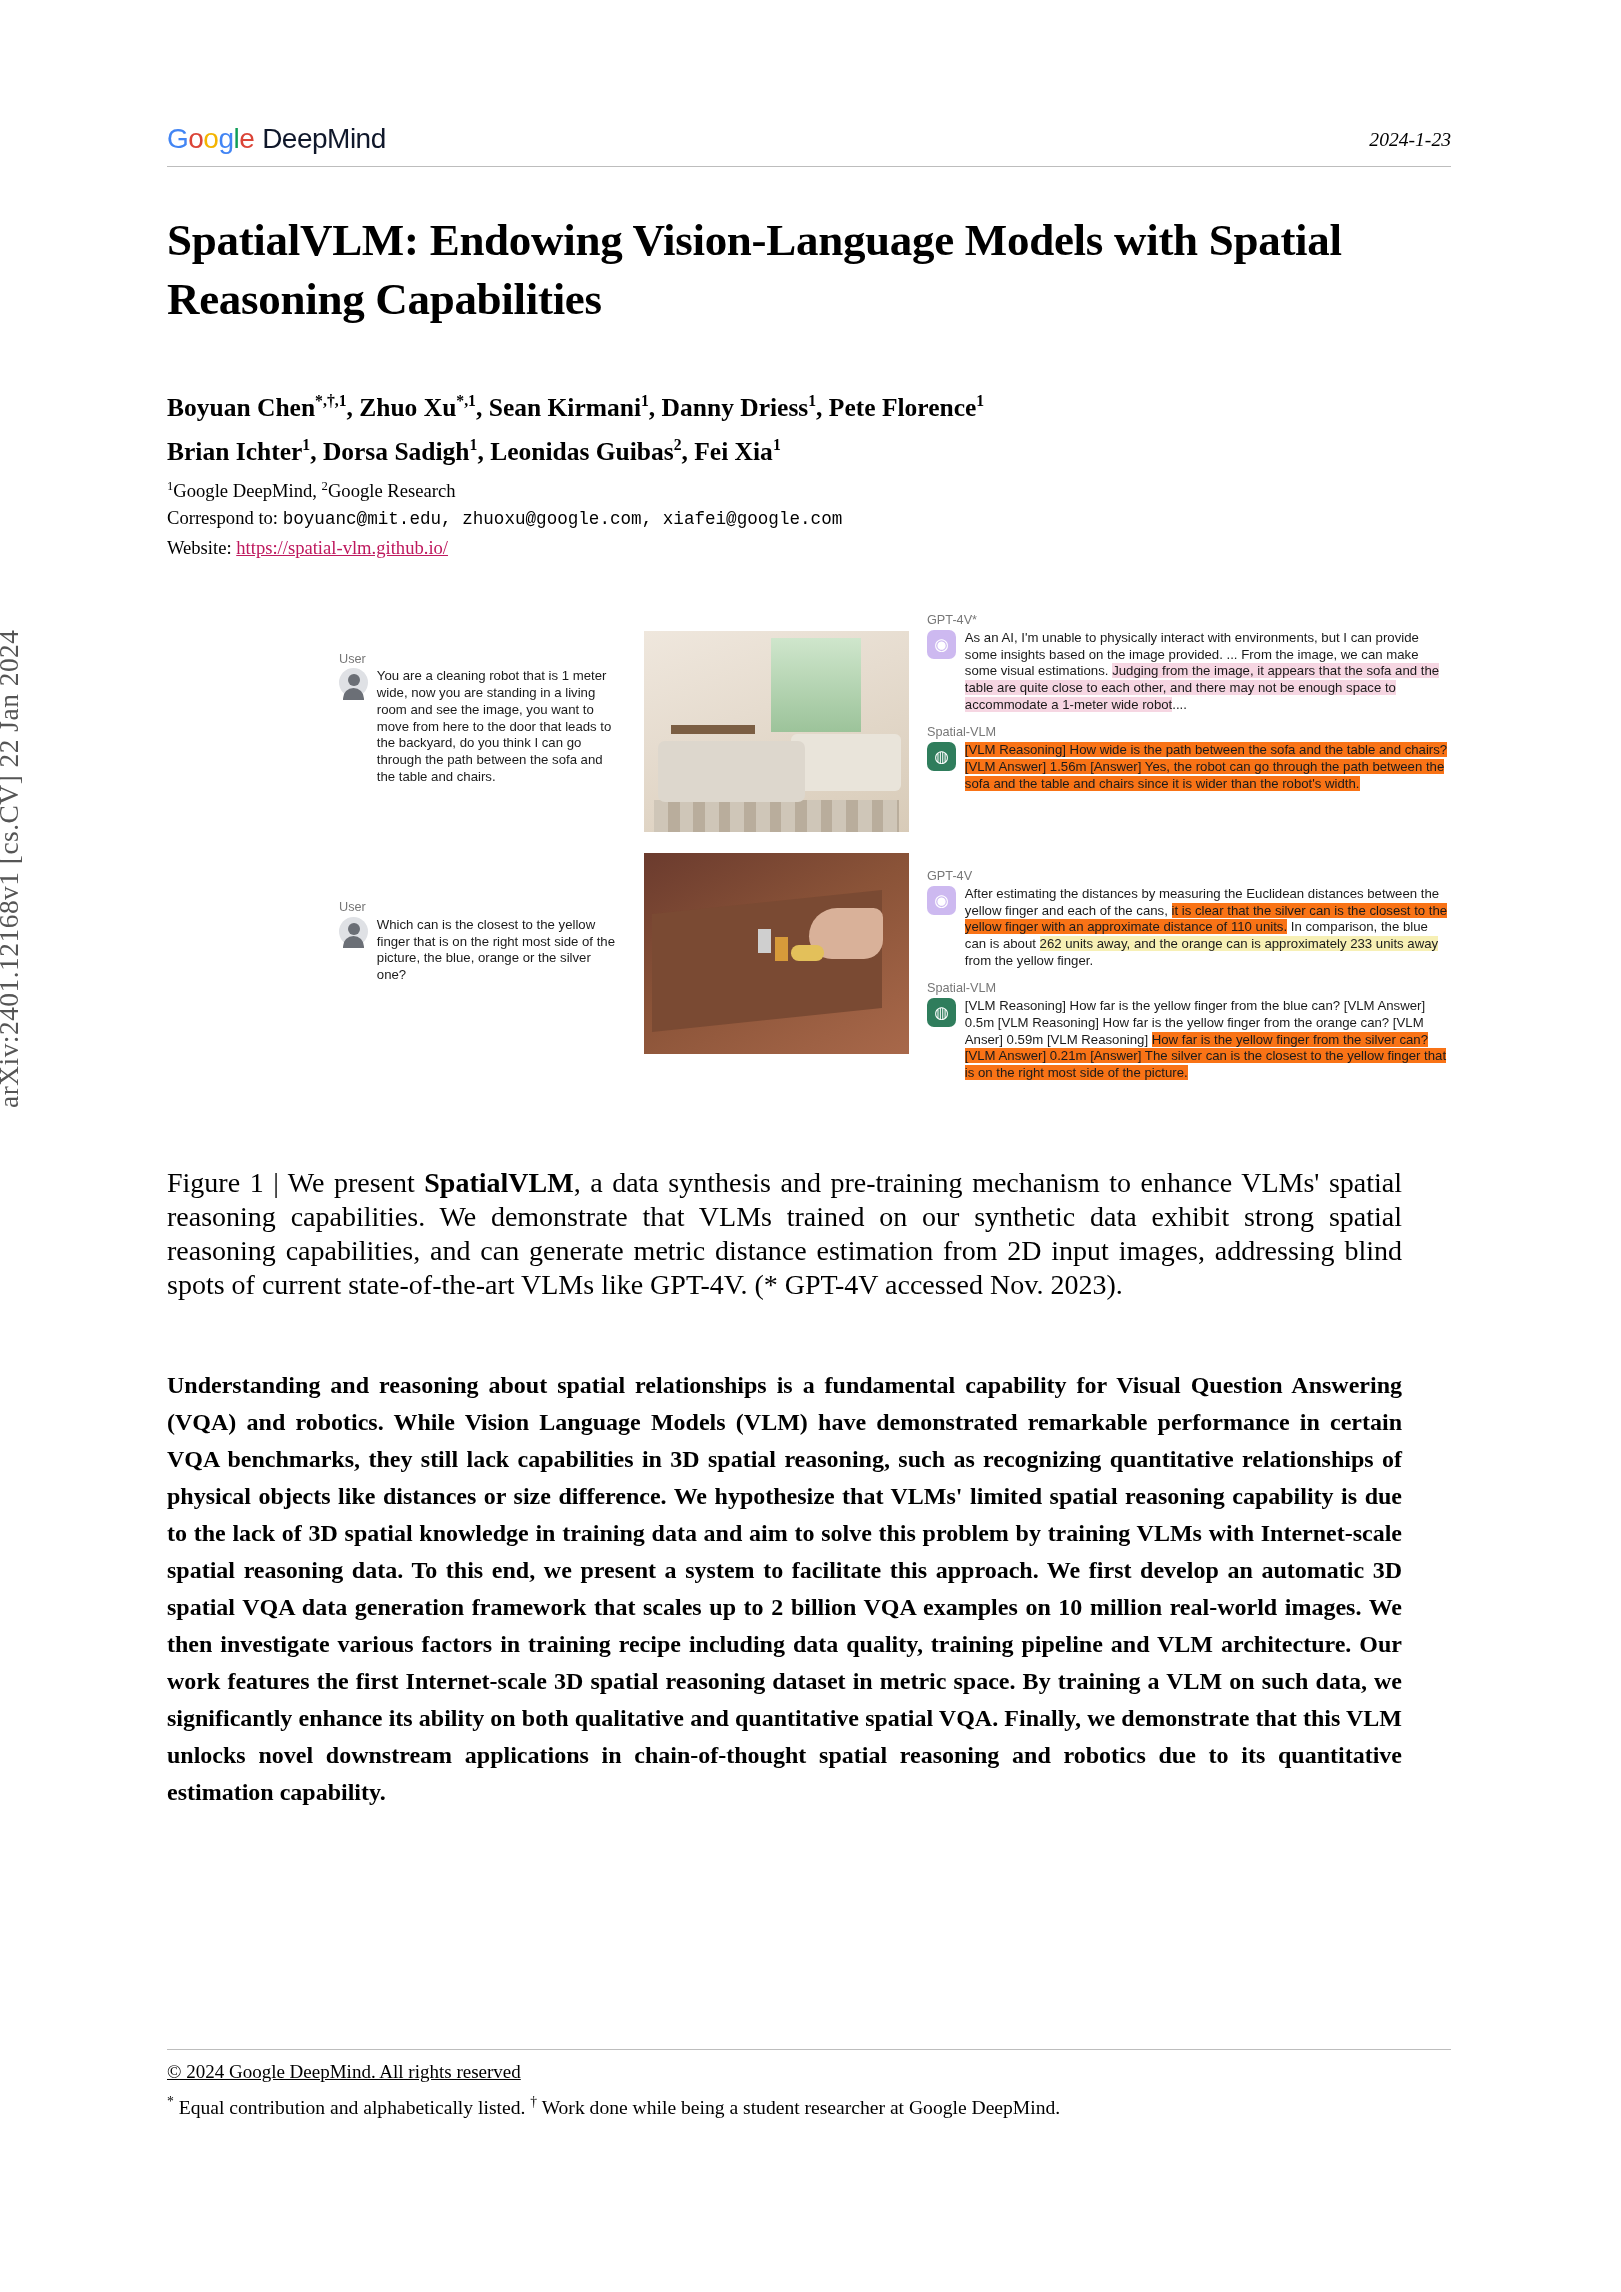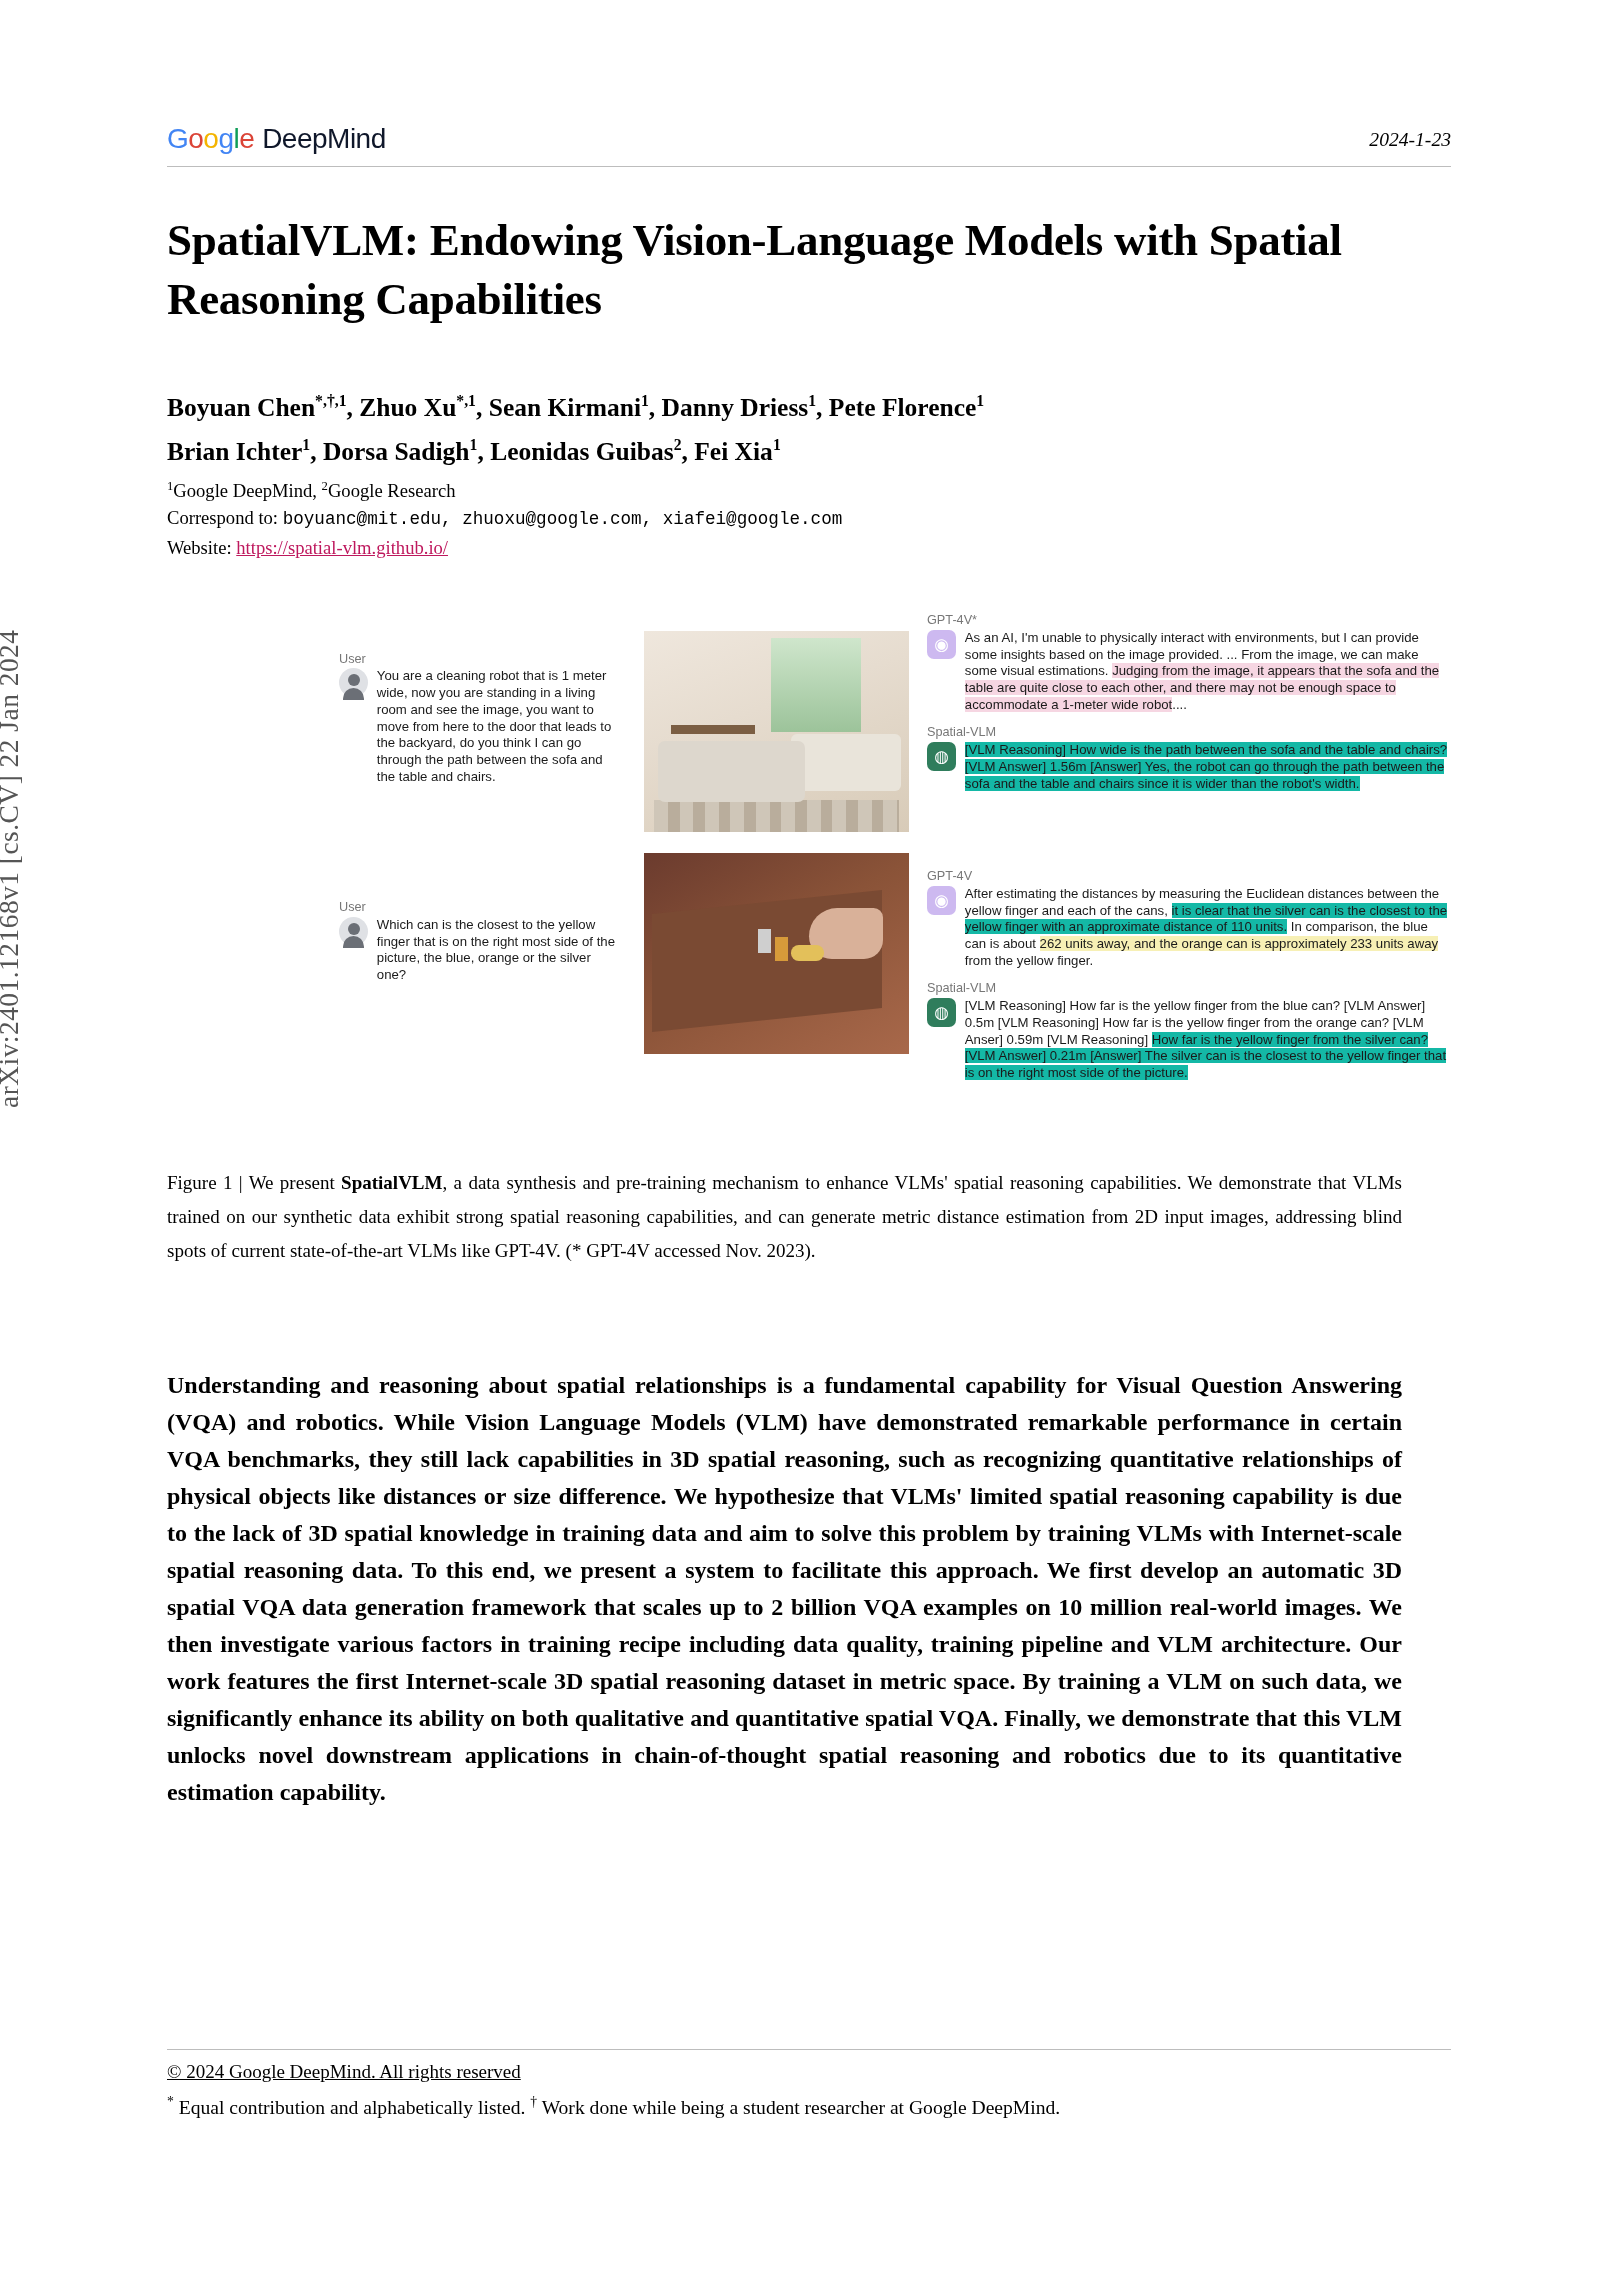--- a/index.html
+++ b/index.html
@@ -46,21 +46,21 @@
 
   .spk{font-family:"Liberation Sans",sans-serif;font-size:12.7px;color:#777;margin-bottom:2.9px;}
   .bubble{font-family:"Liberation Sans",sans-serif;font-size:13.2px;line-height:16.7px;color:#1a1a1a;}
   .user-row{display:flex;gap:8.8px;align-items:flex-start;}
   .avatar{width:29px;height:29px;border-radius:50%;background:#dfe1e5;flex:none;position:relative;}
   .avatar:before{content:"";position:absolute;left:8.8px;top:5.9px;width:11.8px;height:11.8px;border-radius:50%;background:#6b6f76;}
   .avatar:after{content:"";position:absolute;left:3.9px;top:19.6px;width:21.6px;height:11.8px;border-radius:10.8px 10.8px 0 0;background:#6b6f76;}
   .bot-ic{width:29px;height:29px;border-radius:6.9px;flex:none;display:flex;align-items:center;justify-content:center;font-size:16.7px;color:#fff;}
   .bot-gpt{background:#cdb9f0;}
   .bot-svlm{background:#2f7d5c;}
-  .hl-green{background:#14b8a6;margin-top:23px;}
+  .hl-green{background:#f97316;margin-top:23px;}
   .hl-yellow{background:#f7f0b5;}
   .hl-pink{background:#f6d6e2;}
 
   
   .photo1{position:absolute;left:477px;top:17.6px;width:265px;height:201px;
     background:
       linear-gradient(160deg,#efe7dd 0%,#e6dccf 40%,#d8cbb8 100%);
     overflow:hidden;}
   .photo1:before{content:"";position:absolute;left:127px;top:7.8px;width:90px;height:94px;background:linear-gradient(#cfe6cc,#9cc39a);}
   .photo1:after{content:"";position:absolute;left:13.7px;top:110px;width:147px;height:61px;background:#ddd7cd;border-radius:6.9px;}
@@ -70,21 +70,21 @@
 
   .photo2{position:absolute;left:477px;top:240px;width:265px;height:201px;
     background:linear-gradient(150deg,#6b3b2e 0%,#8a5338 45%,#a8684a 100%);overflow:hidden;}
   .p2-table{position:absolute;left:7.8px;top:49px;width:230px;height:118px;background:#7a4a33;transform:skewY(-6deg);}
   .p2-can1{position:absolute;left:114px;top:76px;width:12.7px;height:23.5px;background:#cfcfcf;}
   .p2-can2{position:absolute;left:131px;top:84px;width:12.7px;height:23.5px;background:#d79a3a;}
   .p2-hand{position:absolute;left:165px;top:55px;width:74px;height:51px;background:#d9b199;border-radius:29px 9.8px 19.6px 23.5px;}
   .p2-finger{position:absolute;left:147px;top:92px;width:33px;height:15.7px;background:#e3c05a;border-radius:7.8px;}
 
   
-  .caption{position:absolute;left:0;top:1166px;width:1235px;font-size:19px;line-height:34px;text-align:justify;}
+  .caption{position:absolute;left:0;top:1166px;width:1235px;font-size:28px;line-height:34px;text-align:justify;}
   .caption b{font-weight:bold;}
 
   
   .abstract{position:absolute;left:0;top:1367px;width:1235px;font-size:24px;line-height:37px;font-weight:bold;text-align:justify;}
 
   
   .foot-rule{position:absolute;left:0;top:2049px;width:1284px;height:1px;background:#bdbdbd;}
   .foot1{position:absolute;left:0;top:2061px;font-size:19px;text-decoration:underline;}
   .foot2{position:absolute;left:0;top:2094px;font-size:19.6px;}
   .foot2 sup{font-size:13.7px;}

